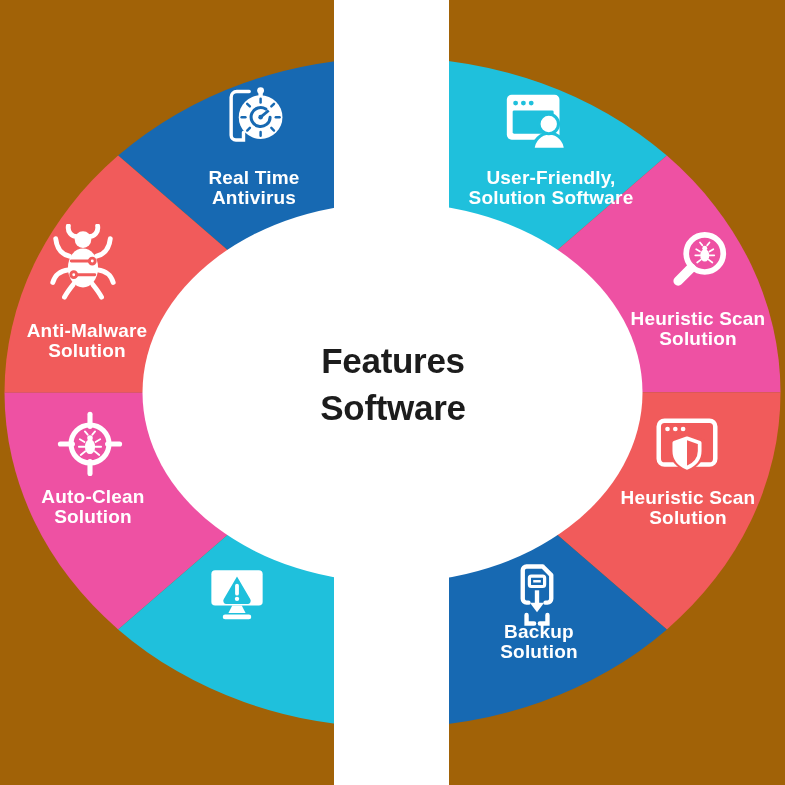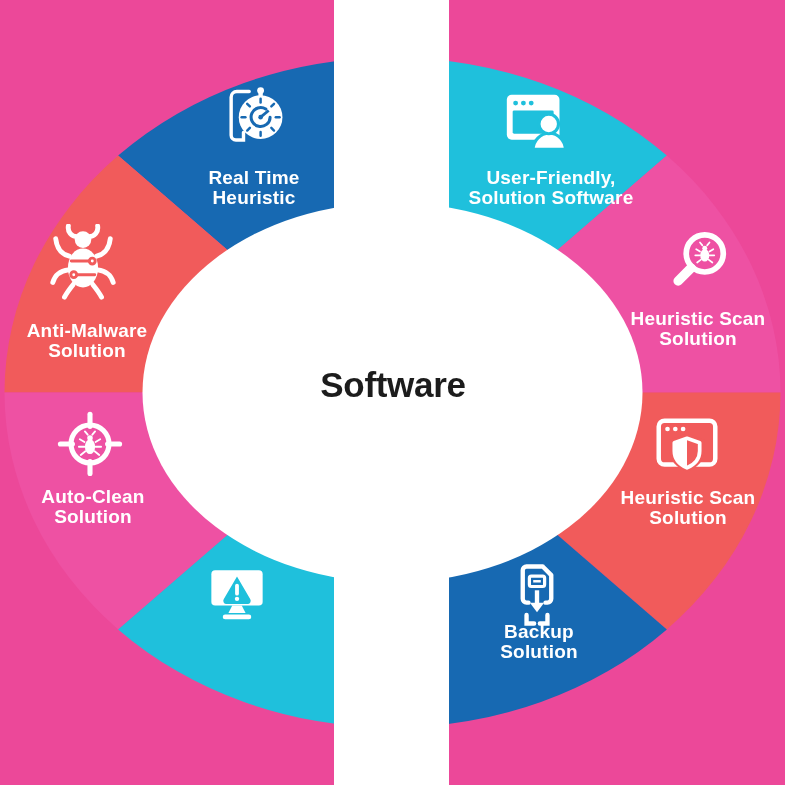--- a/index.html
+++ b/index.html
@@ -1,16 +1,16 @@
 <!DOCTYPE html>
 <html><head>
 <meta charset="utf-8">
 <style>
   html,body{margin:0;padding:0;background:#fff;}
-  .stage{position:relative;width:785px;height:785px;background:#ec4899;overflow:hidden;
+  .stage{position:relative;width:785px;height:785px;background:#a16207;overflow:hidden;
          font-family:"Liberation Sans","DejaVu Sans",sans-serif;}
   .ring{position:absolute;left:0;top:0;width:785px;height:785px;}
   .seg-label{position:absolute;transform:translate(-50%,-50%);text-align:center;
              color:#fff;font-weight:700;font-size:19px;line-height:20px;letter-spacing:.2px;}
   .seg-label span{display:block;white-space:nowrap;}
   .diagram-title{position:absolute;left:393px;top:384px;transform:translate(-50%,-50%);
                  text-align:center;color:#1c1c1c;font-weight:700;font-size:35px;
                  line-height:47px;letter-spacing:-.3px;}
   .diagram-title span{display:block;white-space:nowrap;}
   .icon{position:absolute;transform:translate(-50%,-50%);line-height:0;}
@@ -169,21 +169,21 @@
       <rect x="32" y="19" width="16" height="11" rx="2" fill="none" stroke="#fff" stroke-width="3.4"></rect>
       <line x1="36" y1="24.5" x2="44" y2="24.5" stroke="#fff" stroke-width="2.6"></line>
       <line x1="40" y1="34" x2="40" y2="49" stroke="#fff" stroke-width="4.6"></line>
       <path d="M32.5 47 H47.5 L40 57 Z" fill="#fff"></path>
       <path d="M29 60 v9 h8 M51 60 v9 h-8" fill="none" stroke="#fff" stroke-width="4.6" stroke-linecap="round"></path>
     </svg>
   </div>
 
   <div class="seg-label" style="left:254px;top:188px">
     <span>Real Time</span>
-    <span>Heuristic</span>
+    <span>Antivirus</span>
   </div>
   <div class="seg-label" style="left:87px;top:341px">
     <span>Anti-Malware</span>
     <span>Solution</span>
   </div>
   <div class="seg-label" style="left:93px;top:507px">
     <span>Auto-Clean</span>
     <span>Solution</span>
   </div>
   <div class="seg-label" style="left:551px;top:188px">
@@ -197,16 +197,17 @@
   <div class="seg-label" style="left:688px;top:508px">
     <span>Heuristic Scan</span>
     <span>Solution</span>
   </div>
   <div class="seg-label" style="left:539px;top:642px">
     <span>Backup</span>
     <span>Solution</span>
   </div>
 
   <div class="diagram-title">
+    <span>Features</span>
     <span>Software</span>
   </div>
 
 </div>
 
 </body></html>

